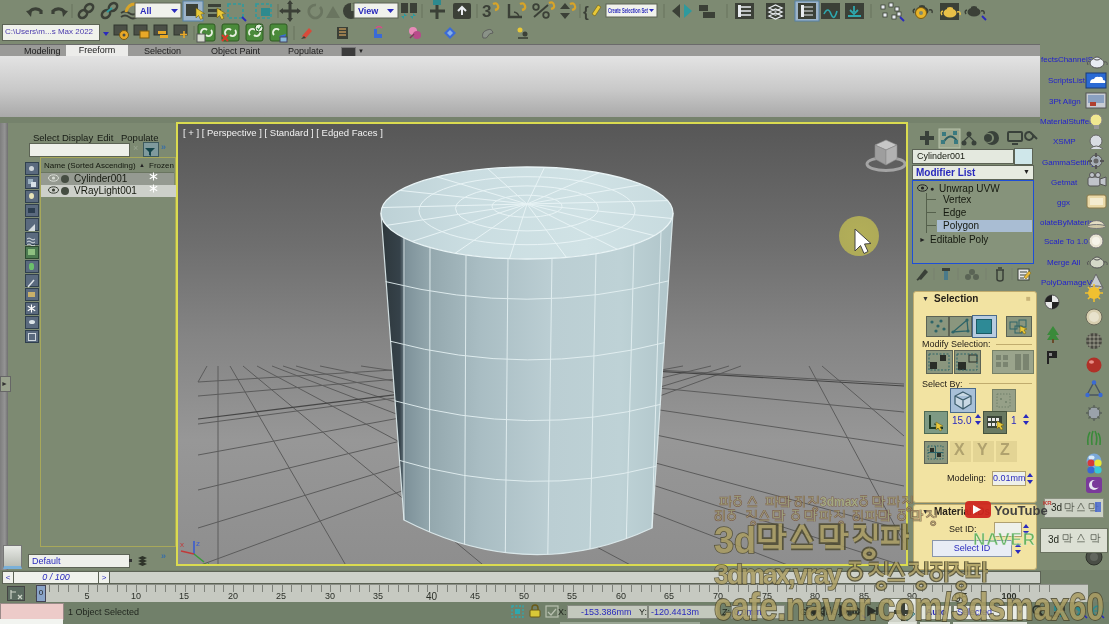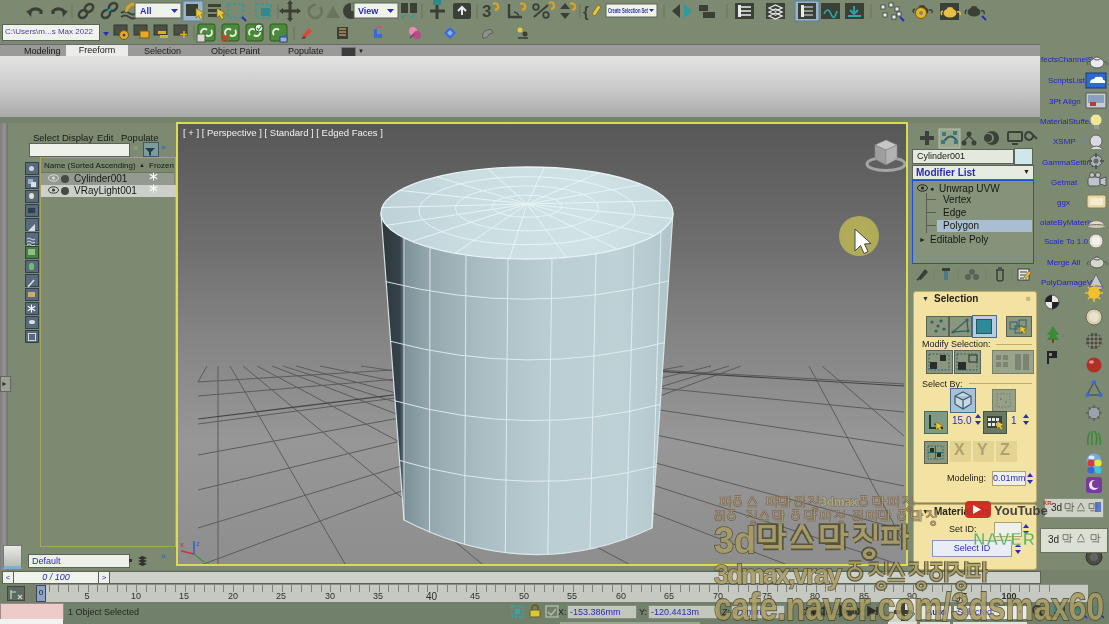--- a/index.html
+++ b/index.html
@@ -961,21 +961,21 @@
 
   <svg class="abs" style="left:510px;top:2px;" width="50" height="15">
     <rect x="2" y="2" width="11" height="11" fill="none" stroke="#2ea8ae" stroke-width="1.4" stroke-dasharray="2,1.5"></rect>
       <rect x="5" y="5" width="5" height="5" fill="#2ea8ae"></rect>
     <rect x="20" y="6" width="10" height="7" rx="1" fill="#d8c838" stroke="#6a5a18"></rect>
       <path d="M22,6 v-2 a3,3 0 0 1 6,0 v2" stroke="#6a5a18" stroke-width="1.4" fill="none"></path>
     <rect x="36" y="2" width="12" height="11" fill="none" stroke="#b8c0b0" stroke-width="1.2"></rect>
       <path d="M38,8 l3,3 l5,-6" stroke="#b8c0b0" stroke-width="1.2" fill="none"></path>
   </svg>
   <span class="abs" style="left:558px;top:5px;font-size:9px;color:#1f241d;">X:</span>
-  <div class="abs" style="left:567px;top:3px;width:66px;height:12px;background:#c3c8bd;border:1px solid #858a80;font-size:9px;color:#2a2abd;line-height:12px;padding-left:2px;">-153.386mm</div>
+  <div class="abs" style="left:567px;top:3px;width:66px;height:12px;background:#c3c8bd;border:1px solid #858a80;font-size:9px;color:#2a2abd;line-height:12px;padding-left:13px;">-153.386mm</div>
   <span class="abs" style="left:639px;top:5px;font-size:9px;color:#1f241d;">Y:</span>
   <div class="abs" style="left:648px;top:3px;width:66px;height:12px;background:#c3c8bd;border:1px solid #858a80;font-size:9px;color:#2a2abd;line-height:12px;padding-left:2px;">-120.4413m</div>
   <span class="abs" style="left:722px;top:5px;font-size:9px;color:#1f241d;">Z:</span>
   <div class="abs" style="left:731px;top:3px;width:50px;height:12px;background:#c3c8bd;border:1px solid #858a80;font-size:9px;color:#2a2abd;line-height:12px;padding-left:2px;">0.0mm</div>
   <span class="abs" style="left:800px;top:5px;font-size:9px;color:#1f241d;">Grid = 10.0mm</span>
 
   <svg class="abs" style="left:804px;top:2px;" width="80" height="14">
     <g stroke="#2b2f28" stroke-width="1.6" fill="#2b2f28">
       <path d="M3,3 v8 M12,3 l-7,4 l7,4 Z"></path>
       <path d="M20,3 l-5,4 l5,4 Z M23,3 v8 M26,3 v8" fill="none"></path>

